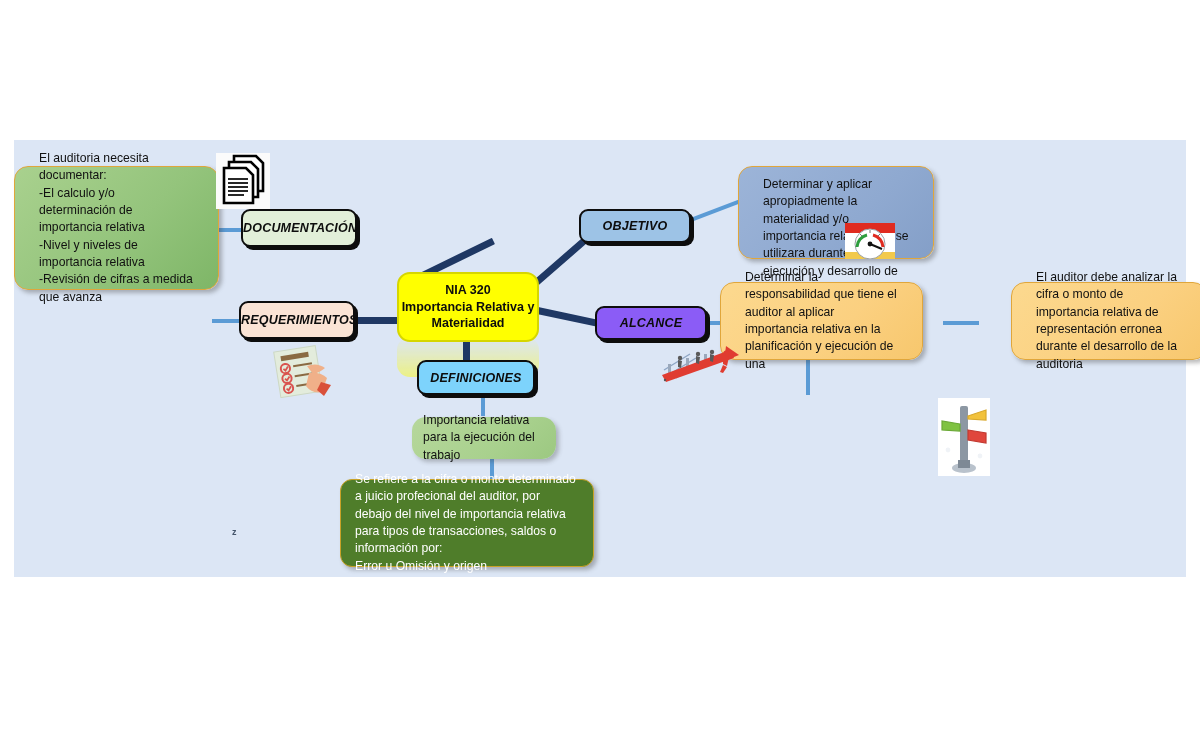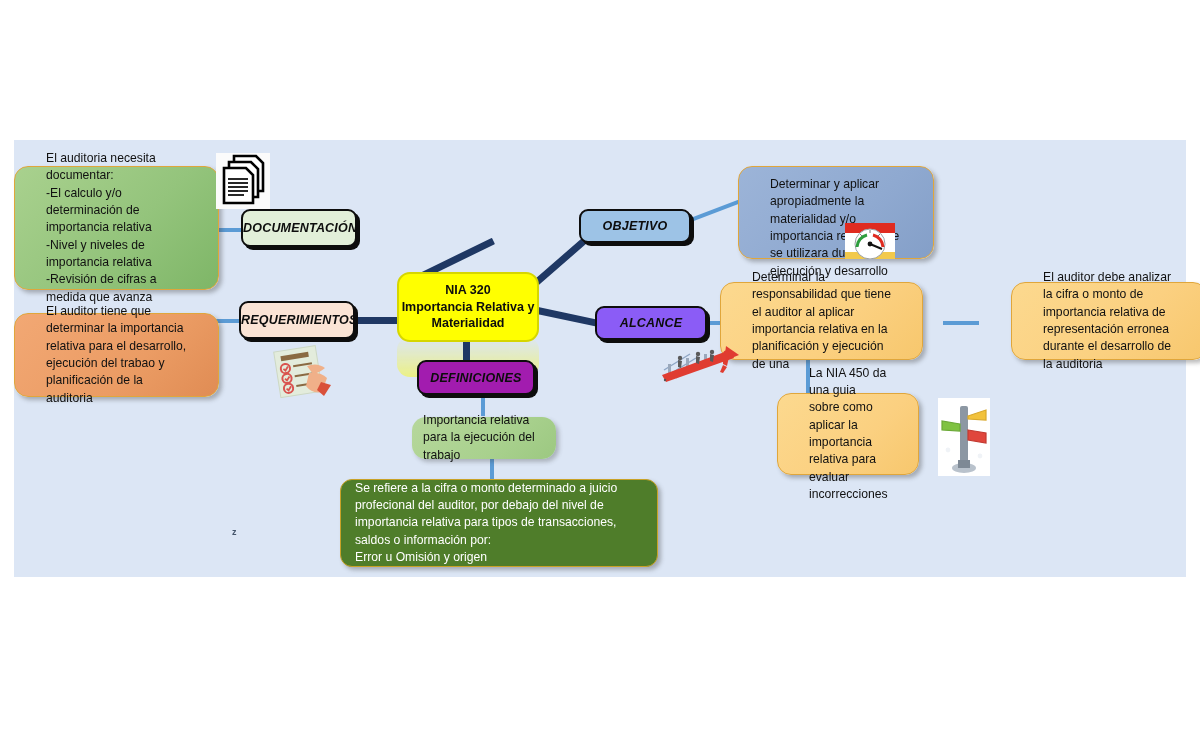--- a/index.html
+++ b/index.html
@@ -45,21 +45,21 @@
     font-style: italic;
     font-weight: bold;
     font-size: 12.5px;
     color: #0d0d0d;
     letter-spacing: .2px;
   }
   .branch.documentacion { background: #e2efd9; }
   .branch.requerimientos { background: #fbe4d5; }
   .branch.objetivo { background: #9dc3e6; }
   .branch.alcance { background: #8b5cf6; }
-  .branch.definiciones { background: #a21caf; }
+  .branch.definiciones { background: #7dd3fc; }
 
   
   .center-node {
     background: #ffff00;
     border: 2px solid #d6d600;
     border-radius: 13px;
     font-weight: bold;
     font-size: 12.5px;
     color: #0d0d0d;
     line-height: 1.32;
@@ -80,21 +80,21 @@
     line-height: 1.32;
   }
 
   
   .detail {
     position: absolute;
     box-sizing: border-box;
     border-radius: 14px;
     font-size: 12.2px;
     line-height: 1.42;
-    padding: 9px 31px;
+    padding: 9px 24px;
     box-shadow: 3px 3px 4px rgba(60,60,60,.35);
     z-index: 5;
     display: flex;
     align-items: center;
   }
   .detail .txt { white-space: pre-line; display: block; width: 100%; }
   .d-green {
     background: linear-gradient(135deg, #a9d18e 0%, #94c47c 55%, #7eb667 100%);
     border: 1.6px solid #e0a63b;
     color: #111;
@@ -178,45 +178,39 @@
   <div class="conn-thin" style="left:481px; top:394px; width:4px; height:22px;"></div>
   <div class="conn-thin" style="left:490px; top:455px; width:4px; height:25px;"></div>
 
   <div class="detail d-green" style="left:14px; top:166px; width:205px; height:124px;">
     <span class="txt">El auditoria necesita documentar:
 -El calculo y/o determinación de importancia relativa
 -Nivel y niveles de importancia relativa
 -Revisión de cifras a medida que avanza</span>
   </div>
 
-  <div class="detail d-orange" style="left:14px; top:313px; width:205px; height:84px;">
-    <span class="txt">El auditor tiene que determinar la importancia relativa para el desarrollo, ejecución del trabao y planificación de la auditoria</span>
-  </div>
 
   <div class="detail d-blue" style="left:738px; top:166px; width:196px; height:93px; align-items:flex-start;">
     <span class="txt">Determinar y aplicar apropiadmente la materialidad y/o importancia relativa que se utilizara durante la ejecución y desarrollo de la auditoria</span>
   </div>
 
   <div class="detail d-amber" style="left:720px; top:282px; width:203px; height:78px;">
     <span class="txt">Determinar la responsabilidad que tiene el auditor al aplicar importancia relativa en la planificación y ejecución de una</span>
   </div>
 
   <div class="detail d-amber" style="left:975px; top:282px; width:196px; height:78px;margin-left:36px;">
     <span class="txt">El auditor debe analizar la cifra o monto de importancia relativa de representación erronea durante el desarrollo de la auditoria</span>
   </div>
 
-  <div class="detail d-amber" style="left:777px; top:393px; width:142px; height:82px;">
-    <span class="txt">La NIA 450 da una guia sobre como aplicar la importancia relativa para evaluar incorrecciones</span>
-  </div>
 
   <div class="detail d-lightgreen" style="left:412px; top:417px; width:144px; height:42px; padding:6px 11px;">
     <span class="txt">Importancia relativa para la ejecución del trabajo</span>
   </div>
 
-  <div class="detail d-darkgreen" style="left:340px; top:479px; width:318px; height:88px; padding:10px 14px;align-items:center;">
+  <div class="detail d-darkgreen" style="left:340px; top:479px; width:254px; height:88px; padding:10px 14px;align-items:center;">
     <span class="txt">Se refiere a la cifra o monto determinado a juicio profecional del auditor, por debajo del nivel de importancia relativa para tipos de transacciones, saldos o información por:
 Error u Omisión y origen</span>
   </div>
 
   <div class="node branch documentacion" style="left:241px; top:209px; width:116px; height:38px;">
     <span class="txt">DOCUMENTACIÓN</span>
   </div>
 
   <div class="node branch requerimientos" style="left:239px; top:301px; width:116px; height:38px;">
     <span class="txt">REQUERIMIENTOS</span>

